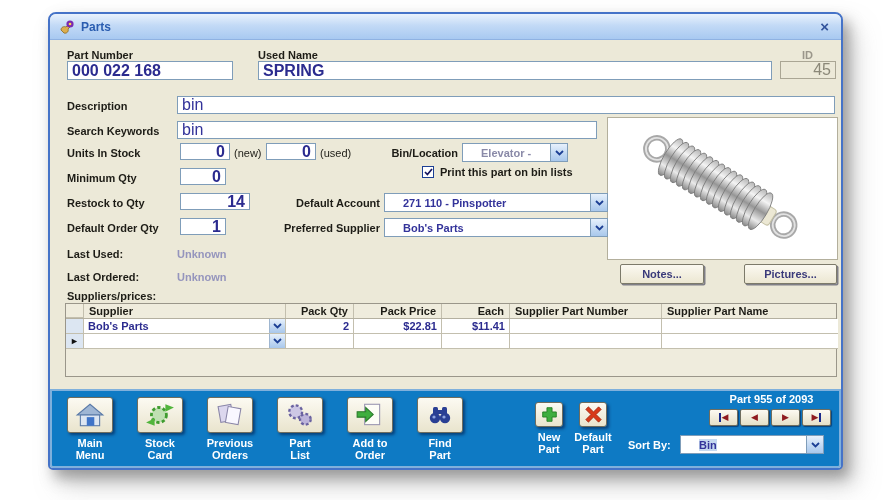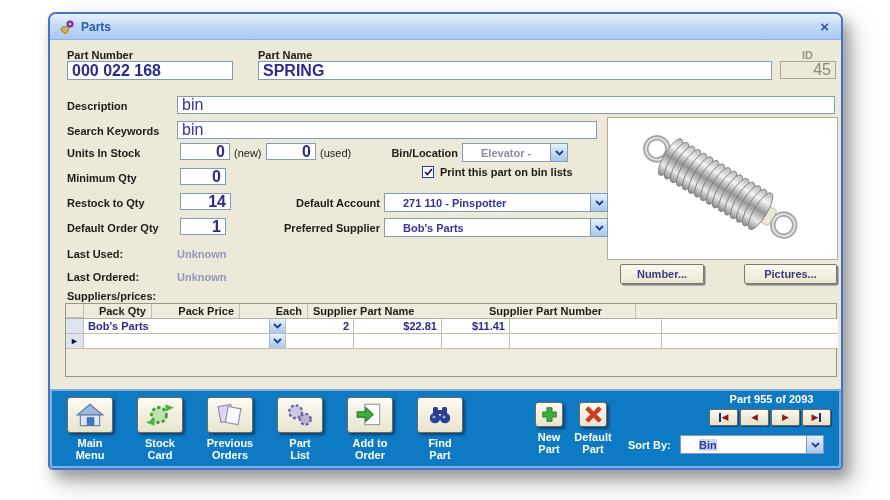--- a/index.html
+++ b/index.html
@@ -92,21 +92,21 @@
       <path d="M2 11 C2 8 5 7 7 8 L12 3 L14 5 L9 10 C10 12 8 15 5 14 Z" fill="#dcae4e" stroke="#8a6820" stroke-width="0.8"></path>
       <circle cx="11" cy="5" r="3.6" fill="#7a2ab0"></circle>
       <circle cx="11" cy="5" r="1.3" fill="#ffd84a"></circle>
     </svg>
     <span class="title-text">Parts</span>
     <span class="close-btn">×</span>
   </div>
 
   <div class="lbl" style="left:17px;top:35px;text-align:right;">Part Number</div>
   <input class="field" style="left: 17px; top: 47px; width: 166px;" value="000 022 168">
-  <div class="lbl" style="left:208px;top:35px;">Part Name</div>
+  <div class="lbl" style="left:208px;top:35px;">Used Name</div>
   <input class="field" style="left: 208px; top: 47px; width: 514px;" value="SPRING">
   <div class="lbl lbl-gray" style="left:752px;top:35px;">ID</div>
   <input class="field field-disabled" style="left: 730px; top: 47px; width: 56px; height: 18px;" value="45">
 
   <div class="lbl" style="left:17px;top:86px;">Description</div>
   <input class="field field-plain" style="left: 127px; top: 82px; width: 658px; height: 18px;" value="bin">
   <div class="lbl" style="left:17px;top:111px;">Search Keywords</div>
   <input class="field field-plain" style="left: 127px; top: 107px; width: 420px; height: 18px;" value="bin">
 
   <div class="img-panel">
@@ -165,21 +165,21 @@
     <svg width="9" height="8" viewBox="0 0 9 8">
         <path d="M1 4 L3.4 6.5 L8 1" stroke="#15155e" stroke-width="1.7" fill="none"></path>
       </svg>
   </div>
   <div class="lbl" style="left:390px;top:152px;">Print this part on bin lists</div>
 
   <div class="lbl" style="left:17px;top:158px;">Minimum Qty</div>
   <input class="field num" style="left: 130px; top: 154px; width: 46px; height: 17px;" value="0">
 
   <div class="lbl" style="left:17px;top:183px;">Restock to Qty</div>
-  <input class="field num" style="left: 130px; top: 179px; width: 51px; height: 17px;" value="14">
+  <input class="field num" style="left: 130px; top: 179px; width: 70px; height: 17px;" value="14">
   <div class="lbl" style="left:230px;top:183px;width:100px;text-align:right;">Default Account</div>
   <div class="combo" style="left:334px;top:179px;width:224px;">
     <span class="combo-text">271 110 - Pinspotter</span>
     <span class="combo-arrow">
       <svg width="9" height="6" viewBox="0 0 9 6">
           <path d="M1 1 L4.5 4.5 L8 1" stroke="#1c3f94" stroke-width="1.8" fill="none"></path>
         </svg>
     </span>
   </div>
 
@@ -193,32 +193,33 @@
           <path d="M1 1 L4.5 4.5 L8 1" stroke="#1c3f94" stroke-width="1.8" fill="none"></path>
         </svg>
     </span>
   </div>
 
   <div class="lbl" style="left:17px;top:234px;">Last Used:</div>
   <div class="muted-val" style="left:127px;top:234px;">Unknown</div>
   <div class="lbl" style="left:17px;top:257px;">Last Ordered:</div>
   <div class="muted-val" style="left:127px;top:257px;">Unknown</div>
 
-  <div class="xp-btn" style="left:570px;top:250px;width:84px;height:20px;">Number...</div>
+  <div class="xp-btn" style="left:570px;top:250px;width:84px;height:20px;">Notes...</div>
   <div class="xp-btn" style="left:694px;top:250px;width:93px;height:20px;">Pictures...</div>
 
   <div class="lbl" style="left:17px;top:276px;">Suppliers/prices:</div>
   <div class="grid">
     <div class="grid-head">
       <div class="gc gc-sel" style="background:#efecdd;"></div>
+      <div class="gc gc-sup" style="display:block;">Supplier</div>
       <div class="gc gc-q1 right">Pack Qty</div>
       <div class="gc gc-q2 right">Pack Price</div>
       <div class="gc gc-q3 right">Each</div>
+      <div class="gc gc-pn">Supplier Part Number</div>
       <div class="gc gc-nm">Supplier Part Name</div>
-      <div class="gc gc-pn">Supplier Part Number</div>
     </div>
     <div class="grid-row">
       <div class="gc gc-sel"></div>
       <div class="gc gc-sup">
         <span class="sup-text">Bob's Parts</span>
         <span class="combo-arrow">
           <svg width="9" height="6" viewBox="0 0 9 6">
               <path d="M1 1 L4.5 4.5 L8 1" stroke="#1c3f94" stroke-width="1.8" fill="none"></path>
             </svg>
         </span>

